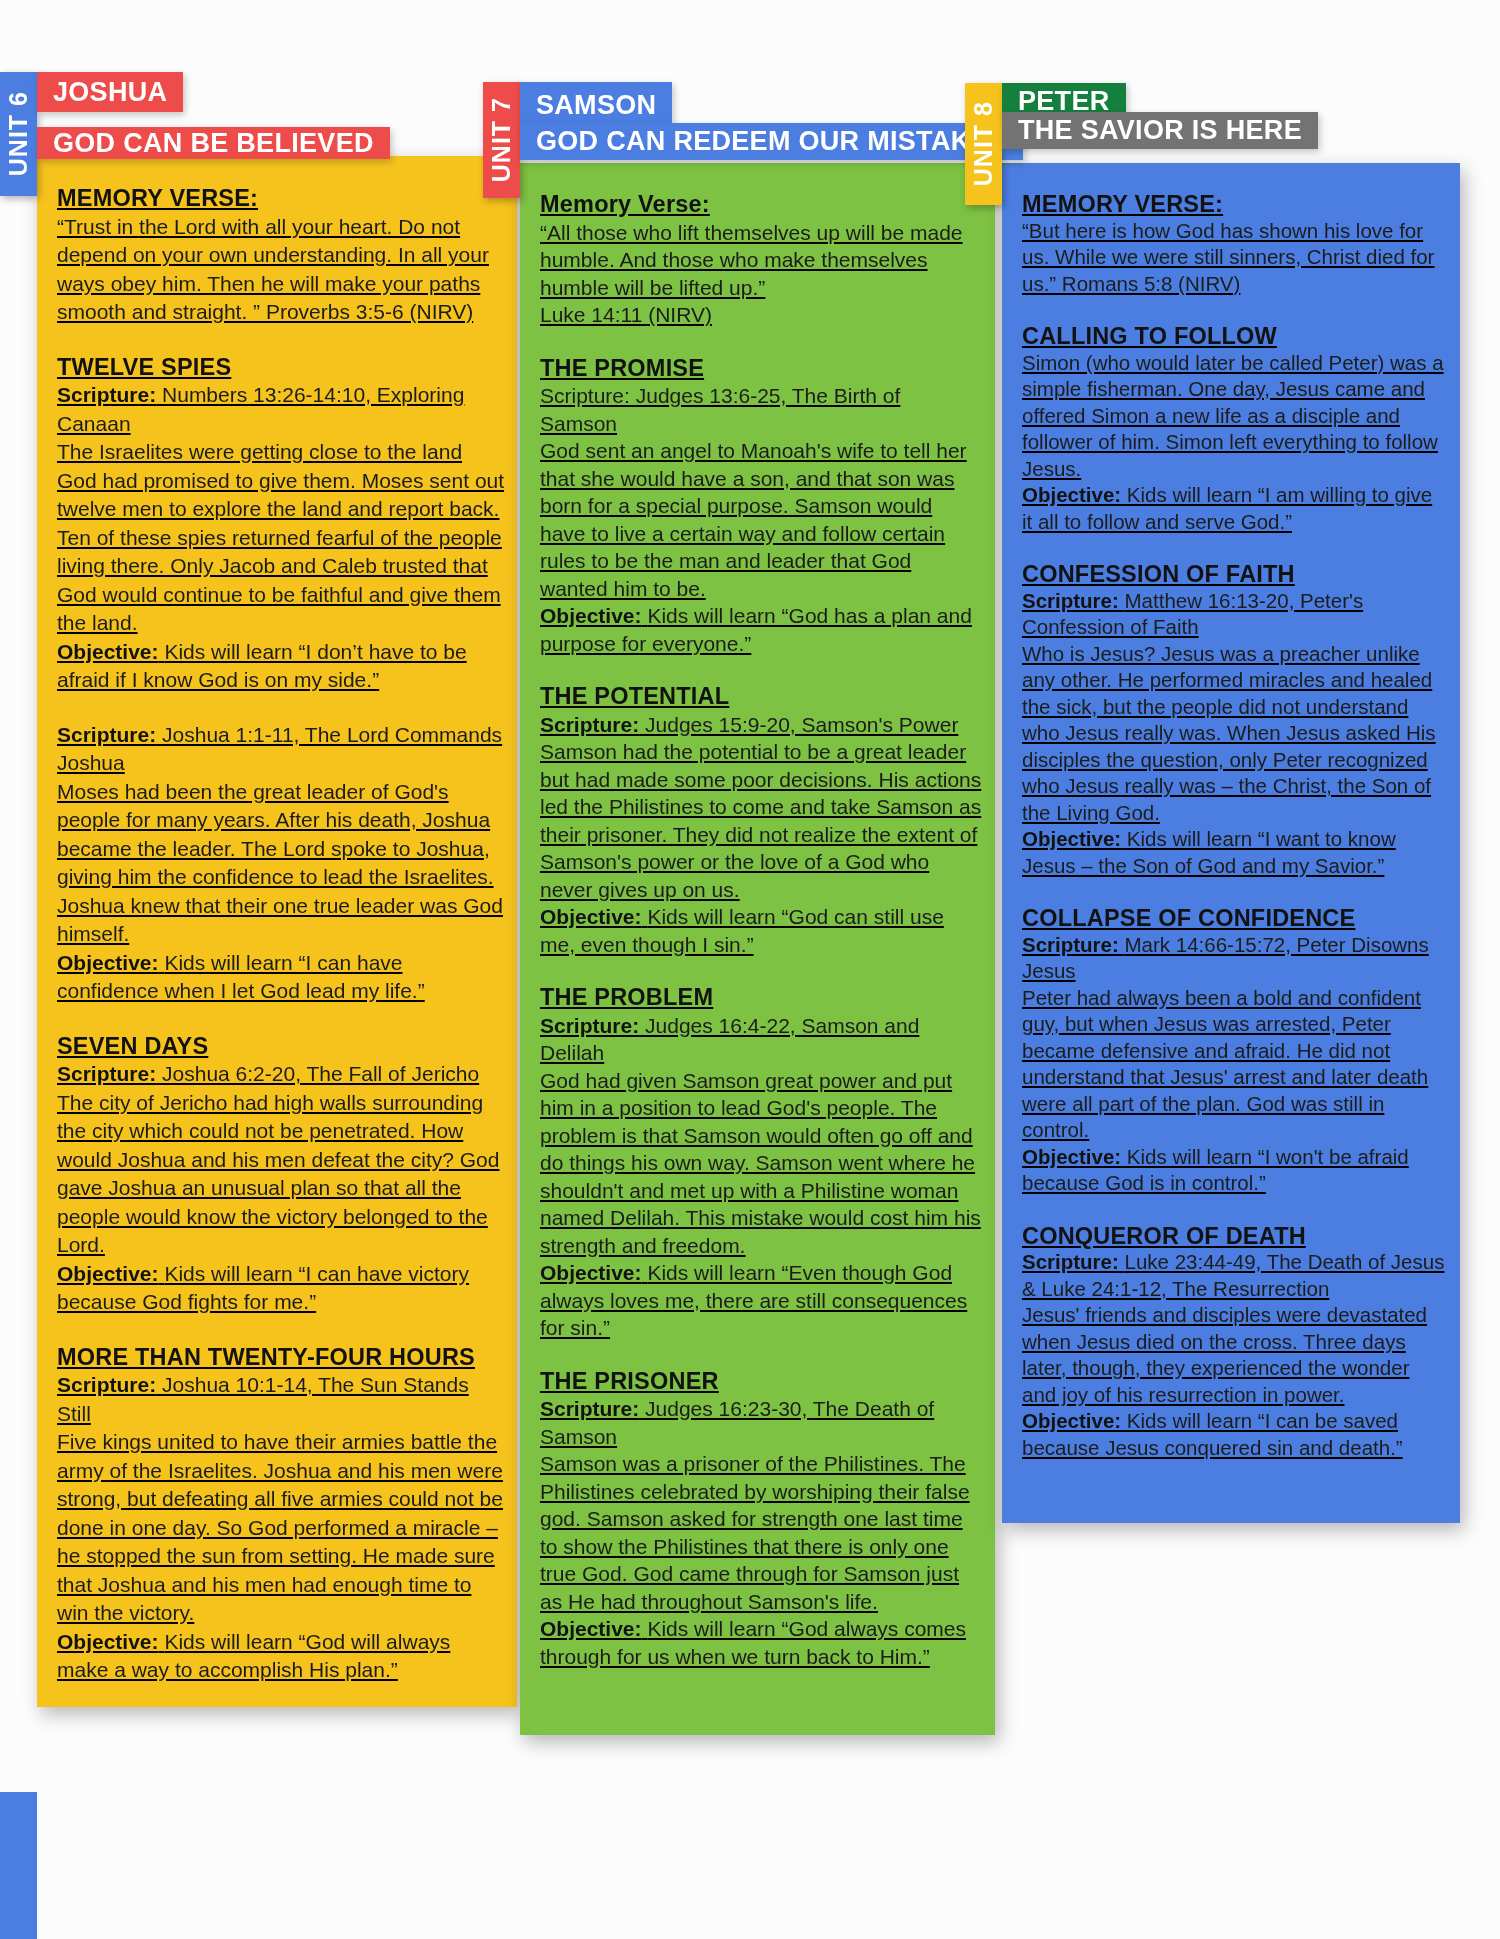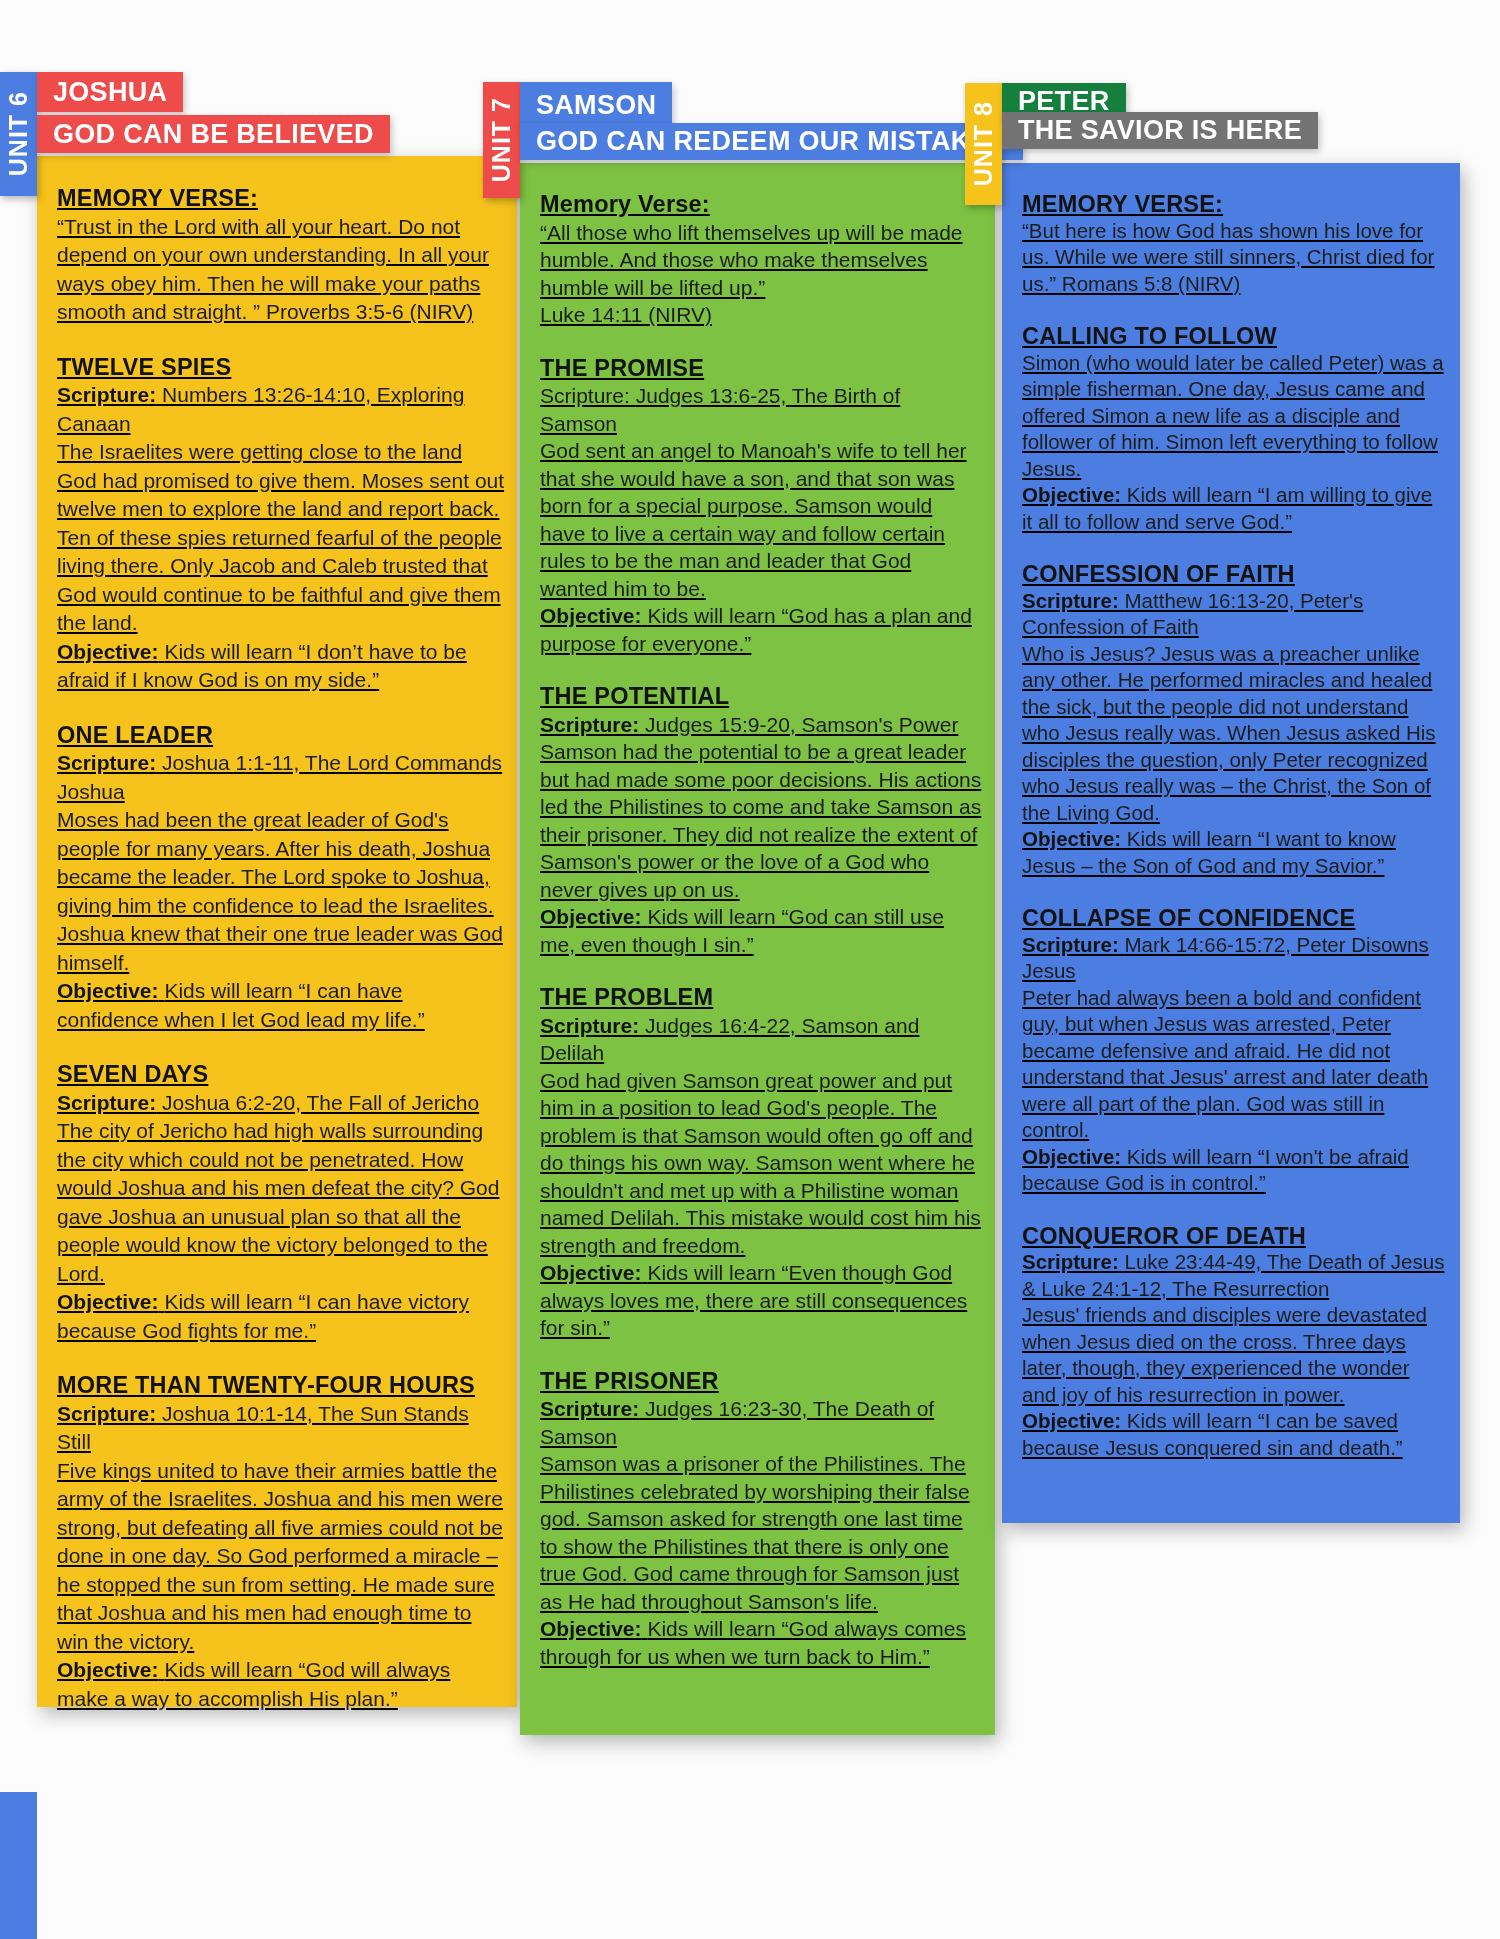--- a/index.html
+++ b/index.html
@@ -28,21 +28,21 @@
               font-size:25px; letter-spacing:1px; white-space:nowrap; }
   .tab1 { left:0;     top:72px; height:124px; background:#4B7EE0; }
   .tab2 { left:483px; top:82px; height:116px; background:#EE4B4B; }
   .tab3 { left:965px; top:83px; height:122px; background:#F6C31D; }
 
   
   .tag { position:absolute; display:flex; align-items:center; padding:0 16px; white-space:nowrap;
          color:#fff; font-weight:bold; font-size:27px; letter-spacing:0.3px;
          box-shadow:2px 3px 7px rgba(0,0,0,0.22);text-align:right; }
   .u1-tag1 { left:37px;   top:72px;  height:40px; background:#EE4B4B; }
-  .u1-tag2 { left:37px;   top:115px; height:38px; background:#EE4B4B; }
+  .u1-tag2 { left:37px;   top:127px; height:32px; background:#EE4B4B; }
   .u2-tag1 { left:520px;  top:82px;  height:47px; background:#4B7EE0; }
   .u2-tag2 { left:520px;  top:123px; height:37px; background:#4B7EE0; }
   .u3-tag1 { left:1002px; top:83px;  height:37px; background:#15803d; }
   .u3-tag2 { left:1002px; top:112px; height:37px; background:#737373; }
 
   
   .stub { position:absolute; left:0; top:1792px; width:37px; height:147px; background:#4B7EE0; }
 </style>
 </head>
 <body>
@@ -55,21 +55,20 @@
       <p class="para">“Trust in the Lord with all your heart. Do not depend on your own understanding. In all your ways obey him. Then he will make your paths smooth and straight. ” Proverbs 3:5-6 (NIRV)</p>
 
       <div class="sec">
         <div class="sec-title">TWELVE SPIES</div>
         <p class="para"><b>Scripture:</b> <span>Numbers 13:26-14:10, Exploring Canaan</span></p>
         <p class="para">The Israelites were getting close to the land God had promised to give them. Moses sent out twelve men to explore the land and report back. Ten of these spies returned fearful of the people living there. Only Jacob and Caleb trusted that God would continue to be faithful and give them the land.</p>
         <p class="para"><b>Objective:</b> <span>Kids will learn “I don’t have to be afraid if I know God is on my side.”</span></p>
       </div>
 
       <div class="sec">
-        <div class="sec-title">ONE LEADER</div>
         <p class="para"><b>Scripture:</b> <span>Joshua 1:1-11, The Lord Commands Joshua</span></p>
         <p class="para">Moses had been the great leader of God's people for many years. After his death, Joshua became the leader. The Lord spoke to Joshua, giving him the confidence to lead the Israelites. Joshua knew that their one true leader was God himself.</p>
         <p class="para"><b>Objective:</b> <span>Kids will learn “I can have confidence when I let God lead my life.”</span></p>
       </div>
 
       <div class="sec">
         <div class="sec-title">SEVEN DAYS</div>
         <p class="para"><b>Scripture:</b> <span>Joshua 6:2-20, The Fall of Jericho</span></p>
         <p class="para">The city of Jericho had high walls surrounding the city which could not be penetrated. How would Joshua and his men defeat the city? God gave Joshua an unusual plan so that all the people would know the victory belonged to the Lord.</p>
         <p class="para"><b>Objective:</b> <span>Kids will learn “I can have victory because God fights for me.”</span></p>

